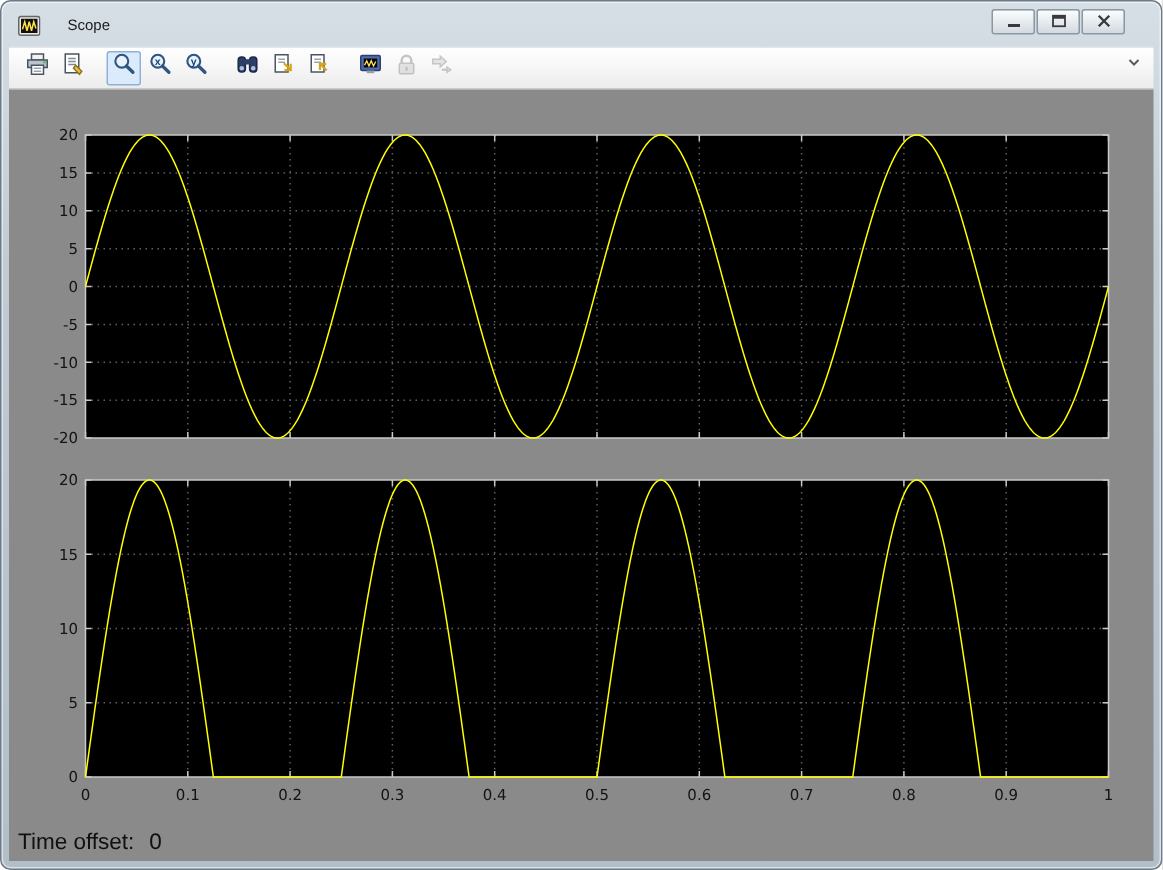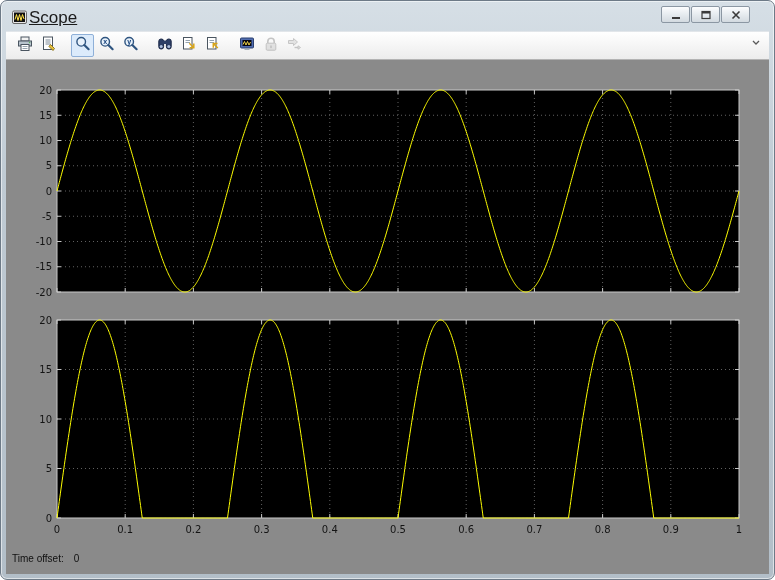--- a/index.html
+++ b/index.html
@@ -6,21 +6,21 @@
   html,body { background:#ffffff; font-family:"Liberation Sans", sans-serif; }
   .window {
     position:relative; width:775px; height:580px;
     border-radius:7px; overflow:hidden;
     background:linear-gradient(180deg,#d6dfe6,#c0cbd4 30%,#b2bec8);
     border:1px solid #6d7a87;
     box-shadow: inset 0 0 0 1px rgba(255,255,255,.55);
   }
   .titlebar { position:absolute; left:6px; top:4px; right:6px; height:25px; display:flex; align-items:center; }
   .app-icon { display:inline-flex; margin-left:5px; }
-  .title { font-size:17px; color:#1b1b1b; margin-left:2px;text-decoration:underline; }
+  .title { font-size:10px; color:#1b1b1b; margin-left:18px; }
   .winbtns { position:absolute; right:18px; top:1px; display:flex; gap:1px; }
   .winbtn {
     width:29px; height:17px; border:1px solid #8b97a3; border-radius:2px;
     background:linear-gradient(#fcfdfe,#e8edf1 45%,#d3dae0);
     display:flex; align-items:center; justify-content:center; cursor:default;
   }
   .toolbar {
     position:absolute; left:5px; right:5px; top:30px; height:29px;
     background:linear-gradient(#ffffff,#ececec);
     border-top:1px solid #e2e6ea; border-bottom:1px solid #b3b3b3;
@@ -31,21 +31,21 @@
     width:23px; height:23px; display:flex; align-items:center; justify-content:center;
     border:1px solid transparent; border-radius:2px; margin-right:1px;
   }
   .tbtn.pressed { background:#dcebfb; border-color:#8fb0d8; }
   .tbtn.disabled { opacity:.5; }
   .tb-overflow { margin-left:auto; margin-right:8px; align-self:flex-start; margin-top:2px; }
   .client { position:absolute; left:5px; right:5px; top:59px; bottom:5px; }
   .plot { position:absolute; }
   .plot-0 { left:6px; top:25px;  width:731px; height:212px; }
   .plot-1 { left:6px; top:255px; width:731px; height:229px; }
-  .status { position:absolute; left:6px; top:493px; font-size:10px; color:#101010; }
+  .status { position:absolute; left:6px; top:493px; font-size:15px; color:#101010; }
   .status .val { margin-left:10px; }
 </style>
 </head>
 <body>
 
 <div class="window">
 
   <div class="titlebar">
     <span class="app-icon">
       <svg width="15" height="15" viewBox="0 0 15 15">

